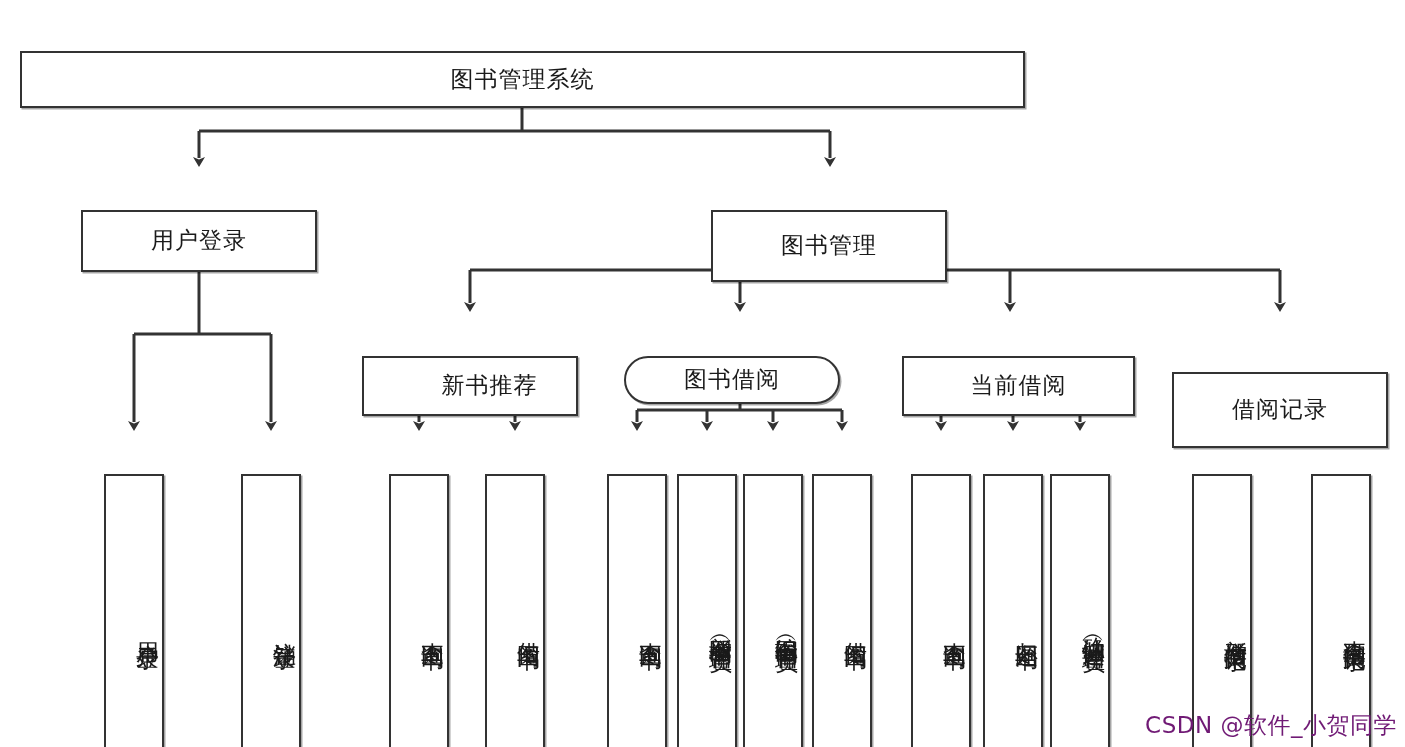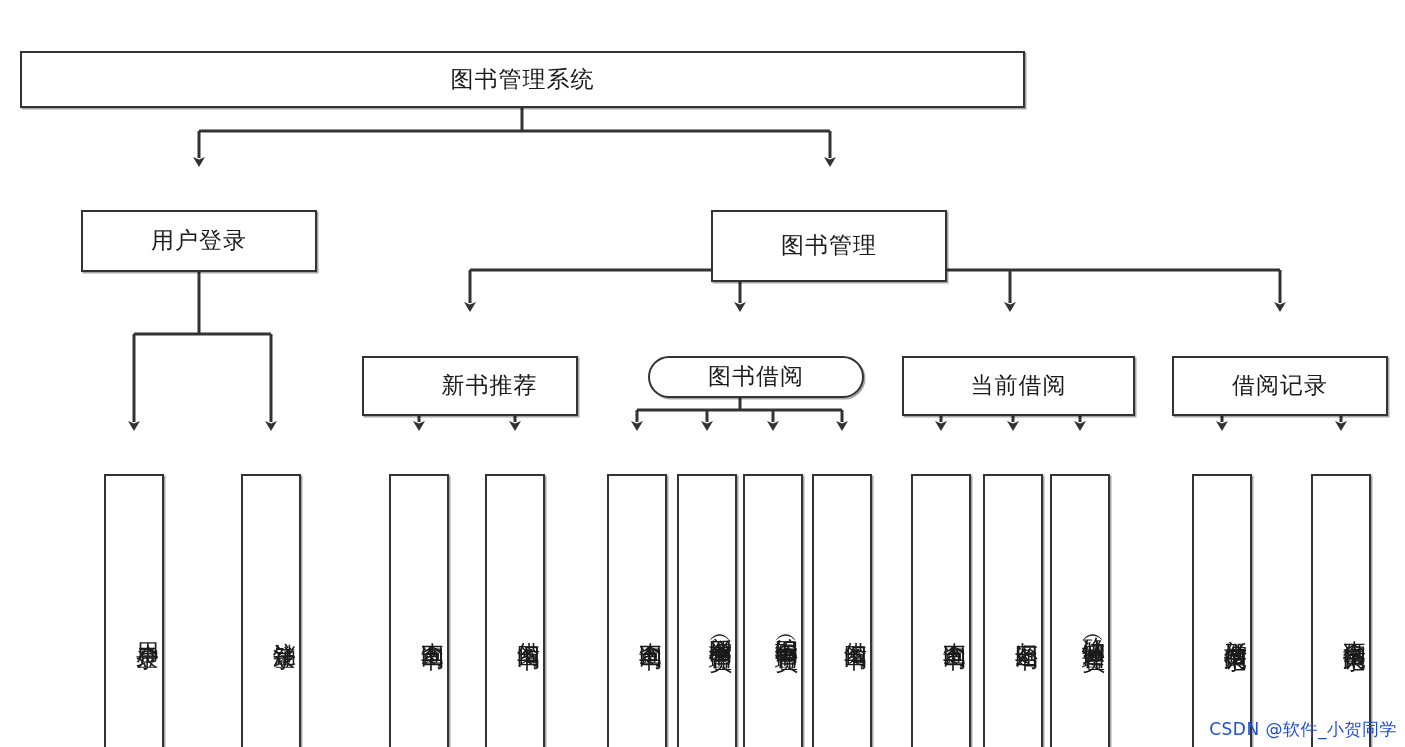--- a/index.html
+++ b/index.html
@@ -54,22 +54,22 @@
   }
   .node.vert .vtext {
     writing-mode: vertical-rl;
     text-orientation: upright;
     white-space: nowrap;
   }
   .watermark {
     position: absolute;
     right: 8px;
     bottom: 6px;
-    font-size: 17px;
-    color: #1d4ed8;
+    font-size: 23px;
+    color: #701a75;
     letter-spacing: 0.5px;
     white-space: nowrap;
     user-select: none;
     margin-left: 12px;
   }
 </style>
 </head>
 <body>
 
 <div id="canvas">
@@ -131,27 +131,27 @@
   <div class="node horiz" style="left:81px; top:170px; width:236px; height:62px;">
     <span>用户登录</span>
   </div>
   <div class="node horiz" style="left:711px; top:170px; width:236px; height:72px;">
     <span>图书管理</span>
   </div>
 
   <div class="node horiz" style="left:362px; top:316px; width:216px; height:60px;padding-left:39px;">
     <span>新书推荐</span>
   </div>
-  <div class="node horiz" style="left:648px; top:316px; width:216px; height:42px;border-radius:29px;">
+  <div class="node horiz" style="left:624px; top:316px; width:216px; height:48px;border-radius:29px;">
     <span>图书借阅</span>
   </div>
   <div class="node horiz" style="left:902px; top:316px; width:233px; height:60px;">
     <span>当前借阅</span>
   </div>
-  <div class="node horiz" style="left:1172px; top:316px; width:216px; height:60px;">
+  <div class="node horiz" style="left:1172px; top:332px; width:216px; height:76px;">
     <span>借阅记录</span>
   </div>
 
   <div class="node vert" style="left:104px; top:434px; width:60px; height:300px;">
     <span class="vtext">用户登录</span>
   </div>
   <div class="node vert" style="left:241px; top:434px; width:60px; height:300px;">
     <span class="vtext">注销登录</span>
   </div>
   <div class="node vert" style="left:389px; top:434px; width:60px; height:300px;">

